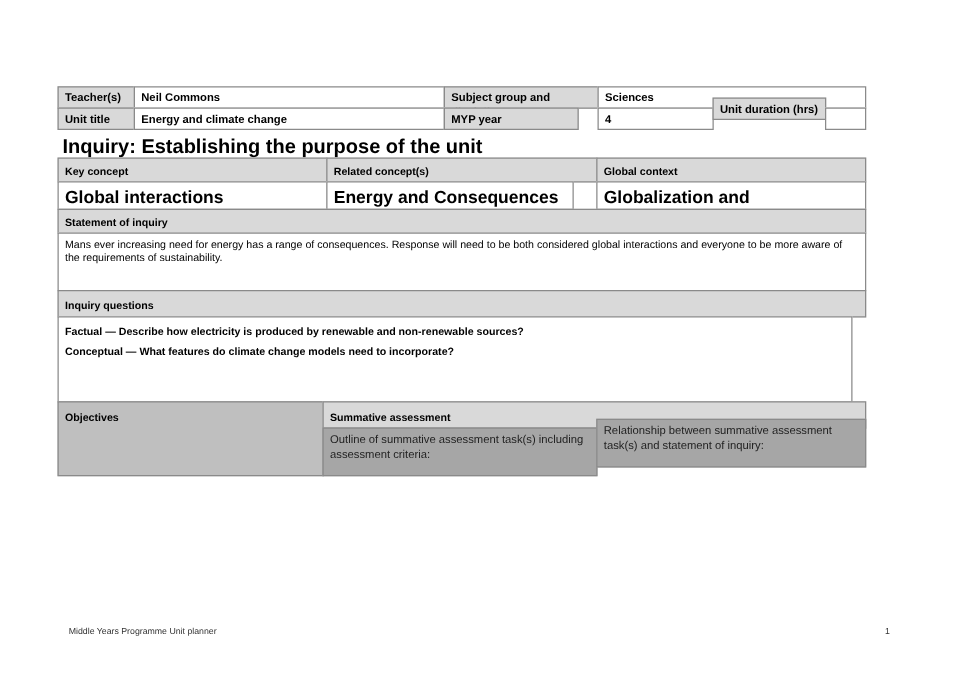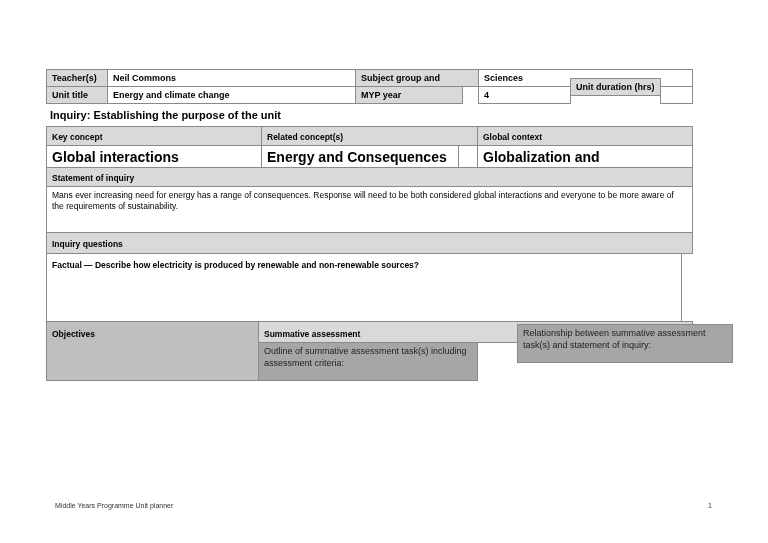--- a/index.html
+++ b/index.html
@@ -7,21 +7,21 @@
          font-family:"Liberation Sans", sans-serif; color:#000; }
   .abs { position:absolute; box-sizing:border-box; }
   .cell { position:absolute; box-sizing:border-box; border:1px solid #8a8a8a; }
   .gray { background:#d9d9d9; }
   .dgray { background:#bfbfbf; }
   .ddgray { background:#a6a6a6; }
   .white { background:#ffffff; }
   .lbl { font-size:9px; font-weight:bold; padding:2px 5px; line-height:12px; }
   .big { font-size:14px; font-weight:bold; padding:2px 5px; line-height:18px; }
   .body9 { font-size:8.5px; padding:3px 5px; line-height:11px; }
-  .heading { font-size:11px; font-weight:bold; }
+  .heading { font-size:16px; font-weight:bold; }
   .iq { font-size:8.5px; font-weight:bold; line-height:11px; padding-left:5px; position:absolute; }
   .sub { font-size:9px; padding:3px 5px; line-height:11.5px; color:#222; }
   .footer { font-size:7px; color:#333; }
 </style>
 </head>
 <body>
 
 <div>
   <div class="cell gray lbl" style="left:46px;top:69px;width:62px;height:18px;">Teacher(s)</div>
   <div class="cell white lbl" style="left:107px;top:69px;width:249px;height:18px;">Neil Commons</div>
@@ -47,21 +47,22 @@
   <div class="cell white big" style="left:261px;top:145px;width:198px;height:23px;">Energy and Consequences</div>
   <div class="cell white big" style="left:477px;top:145px;width:216px;height:23px;">Globalization and sustainabilty</div>
 </div>
 
 <div class="cell gray lbl" style="left:46px;top:167px;width:647px;height:20px;padding-top:4px;font-size:8.5px;">Statement of inquiry</div>
 <div class="cell white body9" style="left:46px;top:186px;width:647px;height:47px;">Mans ever increasing need for energy has a range of consequences.  Response will need to be both considered global interactions and everyone to be more aware of the requirements of sustainability.</div>
 
 <div class="cell gray lbl" style="left:46px;top:232px;width:647px;height:22px;padding-top:5px;font-size:8.5px;">Inquiry questions</div>
 <div class="cell white" style="left:46px;top:253px;width:636px;height:69px;">
   <div class="iq" style="top:6px;">Factual — Describe how electricity is produced by renewable and non-renewable sources?</div>
+  <div class="iq" style="top:22px;">Conceptual —  What features do climate change models need to incorporate?</div>
 </div>
 
 <div class="cell dgray lbl" style="left:46px;top:321px;width:213px;height:60px;padding-top:6px;font-size:8.5px;">Objectives</div>
 <div class="cell gray lbl" style="left:258px;top:321px;width:435px;height:22px;padding-top:6px;font-size:8.5px;">Summative assessment</div>
 <div class="cell ddgray sub" style="left:258px;top:342px;width:220px;height:39px;">Outline of summative assessment task(s) including assessment criteria:</div>
-<div class="cell ddgray sub" style="left:477px;top:324px;width:216px;height:39px;margin-left:40px;">Relationship between summative assessment task(s) and statement of inquiry:</div>
+<div class="cell ddgray sub" style="left:477px;top:335px;width:216px;height:39px;">Relationship between summative assessment task(s) and statement of inquiry:</div>
 
 <div class="abs footer" style="left:55px;top:502px;">Middle Years Programme Unit planner</div>
 <div class="abs footer" style="left:708px;top:502px;">1</div>
 
 </body></html>

